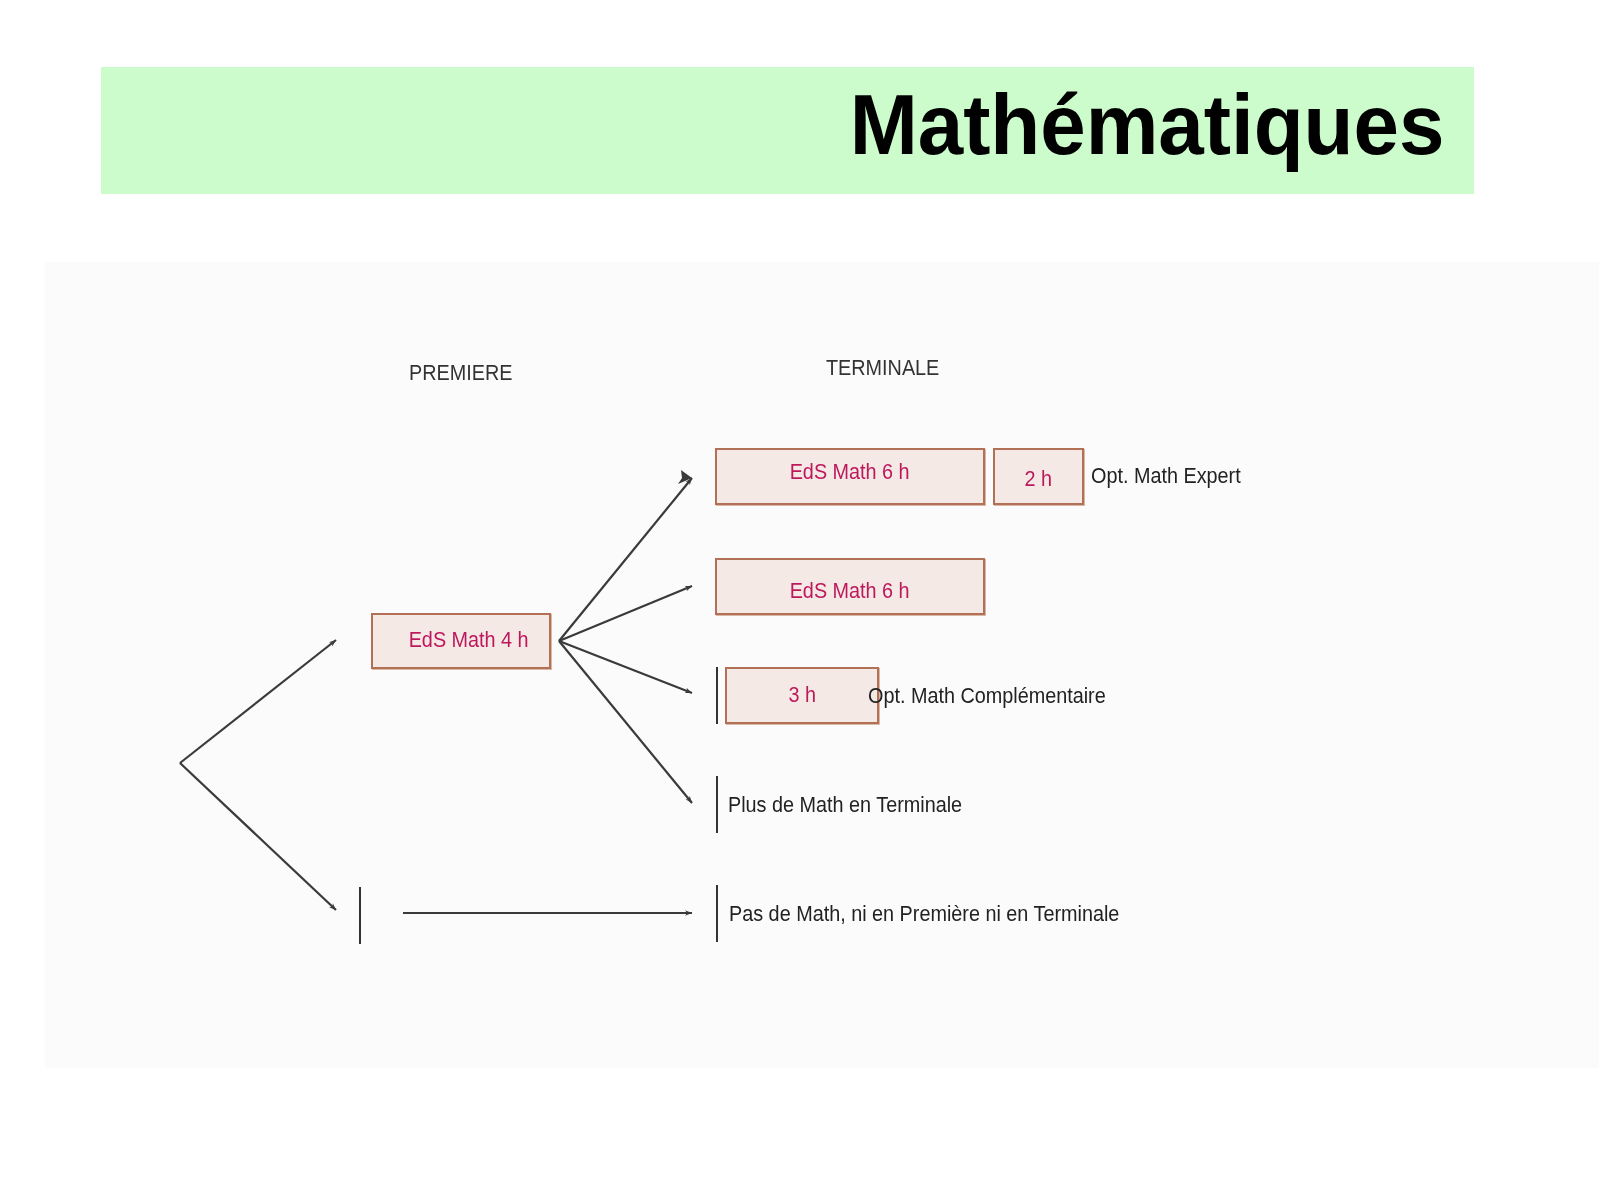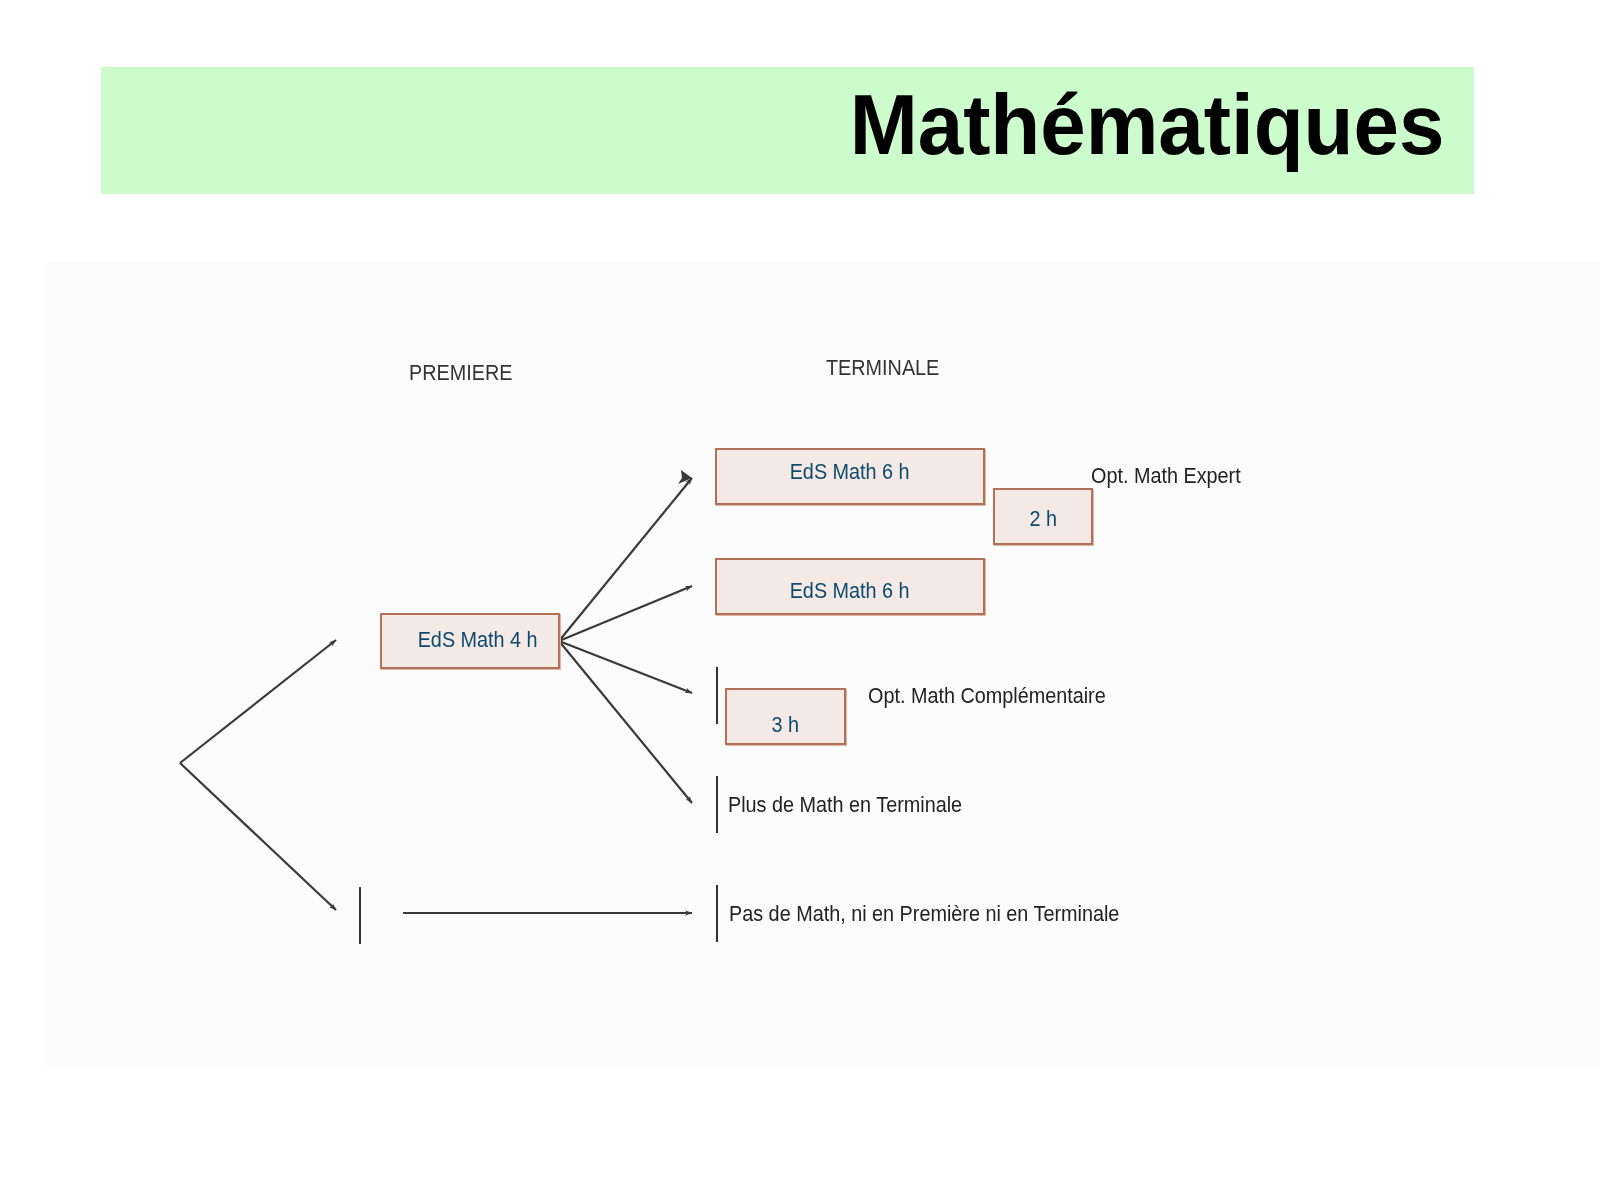--- a/index.html
+++ b/index.html
@@ -29,21 +29,21 @@
     svg.arrows { position: absolute; left: 0; top: 0; }
     .col-head {
       position: absolute; font-size: 22px; color: #333;
       transform: scaleX(0.9); transform-origin: left top;
     }
     .box {
       position: absolute; box-sizing: border-box;
       background: #f5e9e6;
       border: 2px solid #b27156;
       box-shadow: 1px 1px 0 #d9b8a8;
-      font-size: 22px; color: #0c4a6e;
+      font-size: 22px; color: #be185d;
       display: flex; justify-content: center;
     }
     .box span { transform: scaleX(0.9); display: inline-block; }
     .label {
       position: absolute; font-size: 22px; color: #222; white-space: nowrap;
       transform: scaleX(0.9); transform-origin: left top;
     }
     .vbar { position: absolute; width: 2px; background: #333; }
   </style>
 </head>
@@ -74,38 +74,38 @@
     <line x1="403" y1="913" x2="692" y2="913"></line>
   </g>
   <g>
     <path d="M692,478 l-14,6 l4,-6 l-1,-8 z" fill="#3a3a3a"></path>
   </g>
 </svg>
 
 <div class="col-head" style="left:409px; top:360px;">PREMIERE</div>
 <div class="col-head" style="left:826px; top:355px;">TERMINALE</div>
 
-<div class="box" style="left:380px; top:613px; width:180px; height:56px; padding-top:12px;padding-left:16px;">
+<div class="box" style="left:371px; top:613px; width:180px; height:56px; padding-top:12px;padding-left:16px;">
   <span>EdS Math 4 h</span>
 </div>
 
 <div class="box" style="left:715px; top:448px; width:270px; height:57px; padding-top:9px;">
   <span>EdS Math 6 h</span>
 </div>
-<div class="box" style="left:993px; top:448px; width:100px; height:57px; padding-top:16px;margin-top:40px;">
+<div class="box" style="left:993px; top:448px; width:91px; height:57px; padding-top:16px;">
   <span>2 h</span>
 </div>
 <div class="label" style="left:1091px; top:463px;">Opt. Math Expert</div>
 
 <div class="box" style="left:715px; top:558px; width:270px; height:57px; padding-top:18px;">
   <span>EdS Math 6 h</span>
 </div>
 
 <div class="vbar" style="left:716px; top:667px; height:57px;"></div>
-<div class="box" style="left:725px; top:688px; width:121px; height:57px; padding-top:22px;">
+<div class="box" style="left:725px; top:667px; width:154px; height:57px; padding-top:13px;">
   <span>3 h</span>
 </div>
 <div class="label" style="left:868px; top:683px;">Opt. Math Complémentaire</div>
 
 <div class="vbar" style="left:716px; top:776px; height:57px;"></div>
 <div class="label" style="left:728px; top:792px;">Plus de Math en Terminale</div>
 
 <div class="vbar" style="left:359px; top:887px; height:57px;"></div>
 <div class="vbar" style="left:716px; top:885px; height:57px;"></div>
 <div class="label" style="left:729px; top:901px;">Pas de Math, ni en Première ni en Terminale</div>

